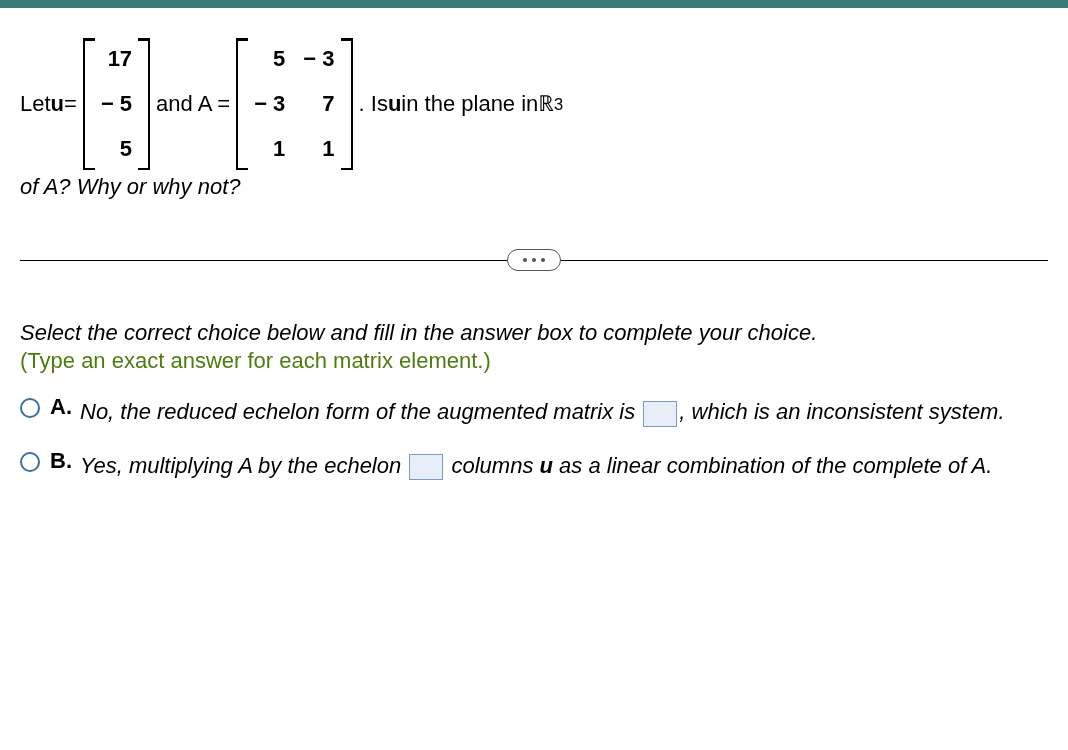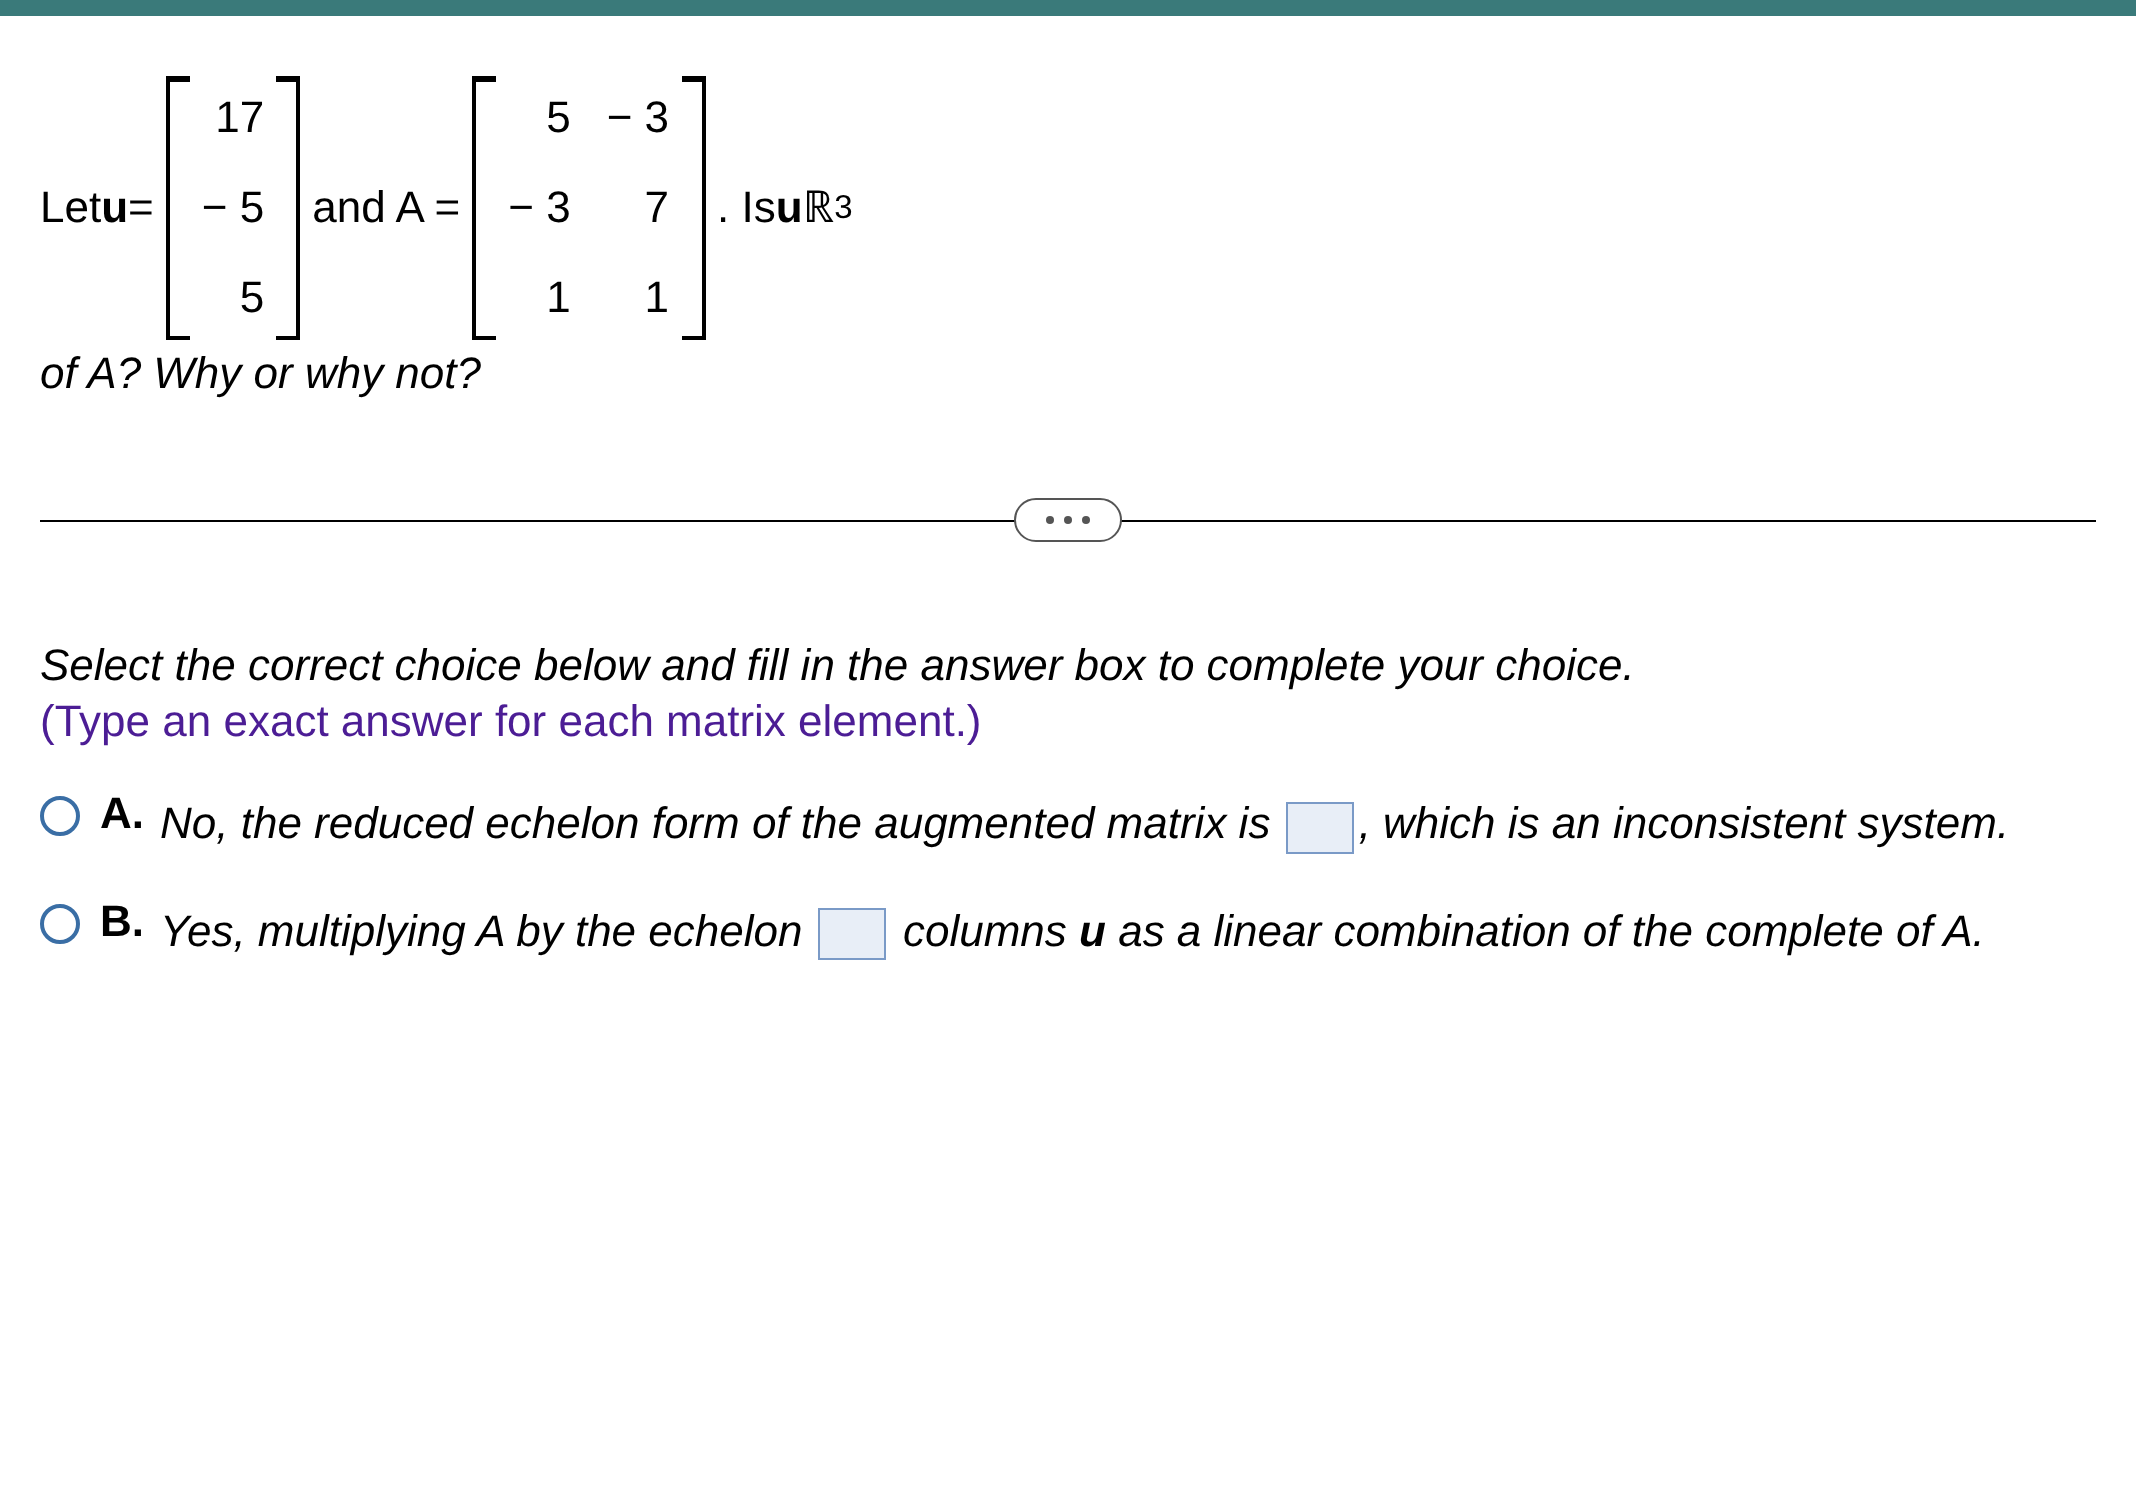--- a/index.html
+++ b/index.html
@@ -26,20 +26,21 @@
     display: flex;
     align-items: center;
     flex-wrap: wrap;
     line-height: 1.4;
     margin-top: 10px;
   }
   .matrix {
     display: inline-flex;
     margin: 0 6px;
     vertical-align: middle;
+    font-weight: bold;
   }
   .bracket {
     display: inline-block;
     width: 12px;
     align-self: stretch;
     position: relative;
   }
   .bracket.left { border-left: 2.5px solid #000; }
   .bracket.right { border-right: 2.5px solid #000; }
   .bracket::before, .bracket::after {
@@ -91,21 +92,21 @@
     width: 54px;
     height: 22px;
     display: flex;
     align-items: center;
     justify-content: center;
     gap: 5px;
     cursor: pointer;
   }
   .dot { width: 4px; height: 4px; background: #555; border-radius: 50%; }
   .instruction { margin-bottom: 2px; font-style: italic; }
-  .hint { color: #4c1d95; margin-bottom: 20px; }
+  .hint { color: #4d7c0f; margin-bottom: 20px; }
   .choice-row {
     display: flex;
     align-items: flex-start;
     margin-bottom: 18px;
     gap: 6px;
   }
   .radio {
     width: 20px;
     height: 20px;
     border: 2px solid #3a6ea5;
@@ -168,20 +169,21 @@
         <span class="mcell">− 3</span>
         <span class="mcell">7</span>
         <span class="mcell">1</span>
         <span class="mcell">1</span>
       </span>
       <span class="bracket right"></span>
     </span>
 
     <span>. Is </span>
     <span class="bold">u</span>
+    <span> in the plane in </span>
     <span class="rset">ℝ</span>
       <sup>3</sup>
   </div>
 
   <div class="after-text">of A? Why or why not?</div>
 
   <div class="divider-wrap">
     <hr class="divider-line">
     <div class="divider-pill">
       <span class="dot"></span>

